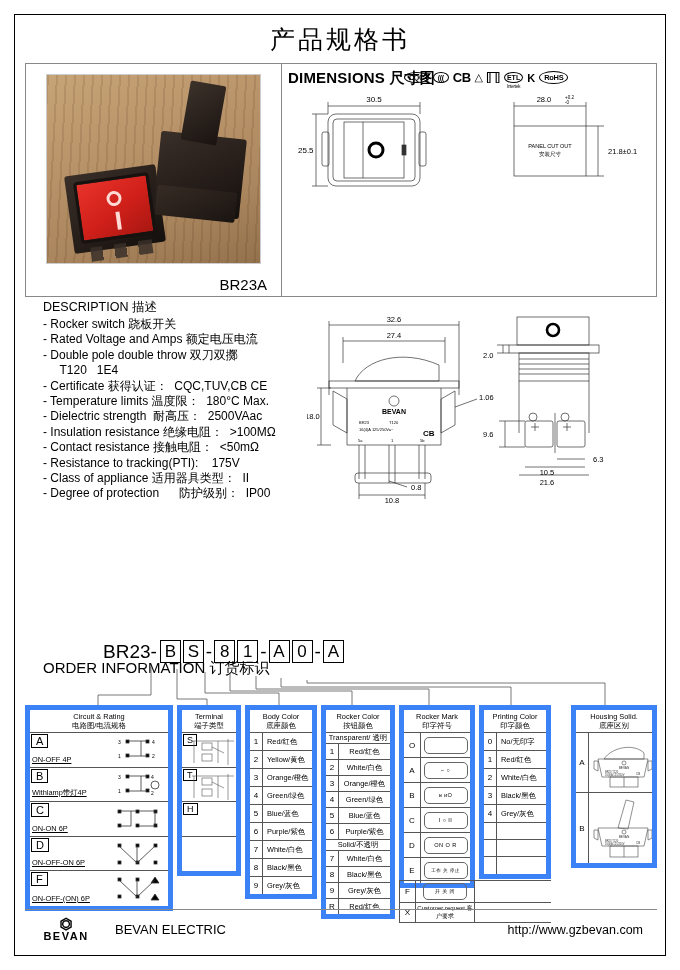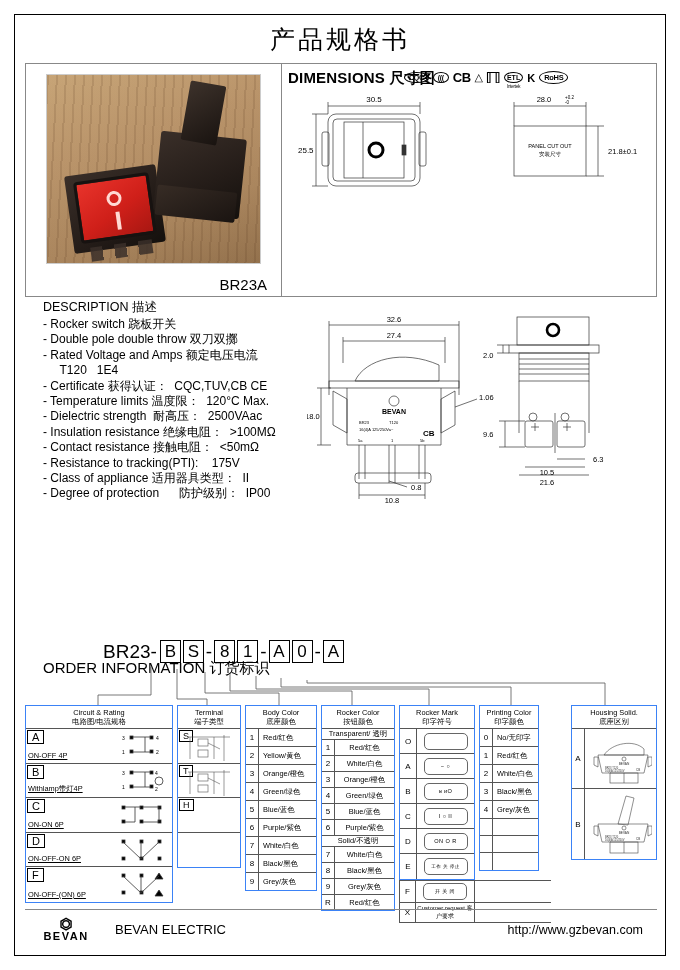--- a/index.html
+++ b/index.html
@@ -144,21 +144,21 @@
   }
   .order-code .dash { margin: 0 1px; }
 
   
   .tables {
     position: absolute; left: 10px; top: 690px;
     width: 632px; height: 228px;
   }
   .tbl {
     position: absolute; top: 0;
-    border: 1px solid #3b82f6;
+    border: 5px solid #3b82f6;
     background: #fff;
     font-size: 7.4px;
   }
   .tbl .hd {
     text-align: center; border-bottom: 1px solid #555;
     padding: 2px 1px; line-height: 9px; font-size: 7.4px;
   }
   .row { display: flex; border-bottom: 1px solid #555; }
   .row:last-child { border-bottom: none; }
   .code {
@@ -185,21 +185,21 @@
   #t-term .trow { border-bottom: 1px solid #555; height: 34.5px; position: relative; }
   #t-term .trow:last-child { border-bottom: none; }
   .tbadge {
     position: absolute; left: 1px; top: 1px;
     border: 1px solid #000; padding: 0 3px; font-size: 9px; line-height: 10px;
   }
 
   #t-body { left: 220px; width: 72px; }
   #t-rocker { left: 296px; width: 74px; }
   #t-mark { left: 374px; width: 76px; }
-  #t-print { left: 454px; width: 60px; }
+  #t-print { left: 454px; width: 72px; }
   #t-house { left: 546px; width: 86px; }
 
   .mark-cell { height: 25px; }
   .cap {
     width: 44px; height: 17px; border: 1px solid #666; border-radius: 5px;
     display: flex; align-items: center; justify-content: center;
     font-size: 5.6px; letter-spacing: .4px;
   }
   .fx-row { display: flex; border-top: 1px solid #555; }
   .fx-code {
@@ -303,25 +303,25 @@
         <text x="264" y="68" font-size="5.5" text-anchor="middle">安装尺寸</text>
         <text x="322" y="66" font-size="7.5">21.8±0.1</text>
       </svg>
     </div>
   </div>
 
   <div class="desc">
     <h3>DESCRIPTION 描述</h3>
     <ul>
       <li>- Rocker switch 跷板开关</li>
+      <li>- Rated Voltage and Amps 额定电压电流</li>
       <li>- Double pole double throw 双刀双擲</li>
-      <li>- Rated Voltage and Amps 额定电压电流</li>
       <li>     T120   1E4</li>
       <li>- Certificate 获得认证：  CQC,TUV,CB CE</li>
-      <li>- Temperature limits 温度限：  120°C Max.</li>
+      <li>- Temperature limits 温度限：  180°C Max.</li>
       <li>- Dielectric strength  耐高压：  2500VAac</li>
       <li>- Insulation resistance 绝缘电阻：  &gt;100MΩ</li>
       <li>- Contact resistance 接触电阻：  &lt;50mΩ</li>
       <li>- Resistance to tracking(PTI):    175V</li>
       <li>- Class of appliance 适用器具类型：  II</li>
       <li>- Degree of protection      防护级别：  IP00</li>
     </ul>
   </div>
 
   <svg width="360" height="220" viewBox="0 0 360 220" style="position:absolute;left:292px;top:288px">

